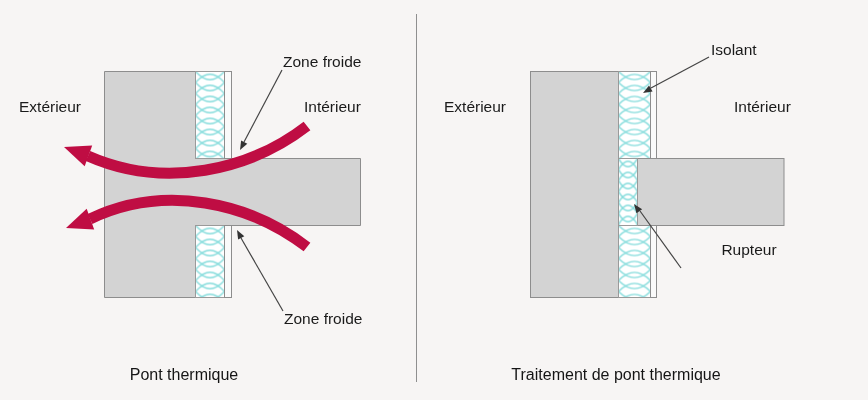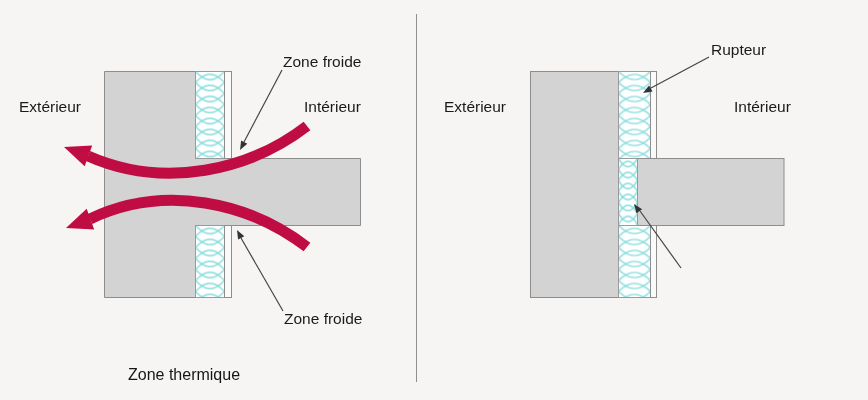--- a/index.html
+++ b/index.html
@@ -108,21 +108,23 @@
     <g>
       <line x1="681" y1="268" x2="640" y2="211" stroke="#444444" stroke-width="1.2"></line>
       <polygon points="0,0 9,-3.5 9,3.5" fill="#333333" transform="translate(634,204) rotate(54)"></polygon>
     </g>
   </svg>
 
   <div class="lbl" style="left:19px;top:98px">Extérieur</div>
   <div class="lbl" style="left:304px;top:98px">Intérieur</div>
   <div class="lbl" style="left:283px;top:53px">Zone froide</div>
   <div class="lbl" style="left:284px;top:310px">Zone froide</div>
-  <div class="caption" style="left:184px;top:366px">Zone thermique</div>
+  <div class="caption" style="left:184px;top:366px">Pont thermique</div>
 
   <div class="lbl" style="left:444px;top:98px">Extérieur</div>
   <div class="lbl" style="left:734px;top:98px">Intérieur</div>
-  <div class="lbl" style="left:711px;top:41px">Rupteur</div>
+  <div class="lbl" style="left:711px;top:41px">Isolant</div>
   <div class="lbl-center" style="left:749px;top:240px">
+    <div>Rupteur</div>
   </div>
+  <div class="caption" style="left:616px;top:366px">Traitement de pont thermique</div>
 
 </div>
 
 </body></html>

